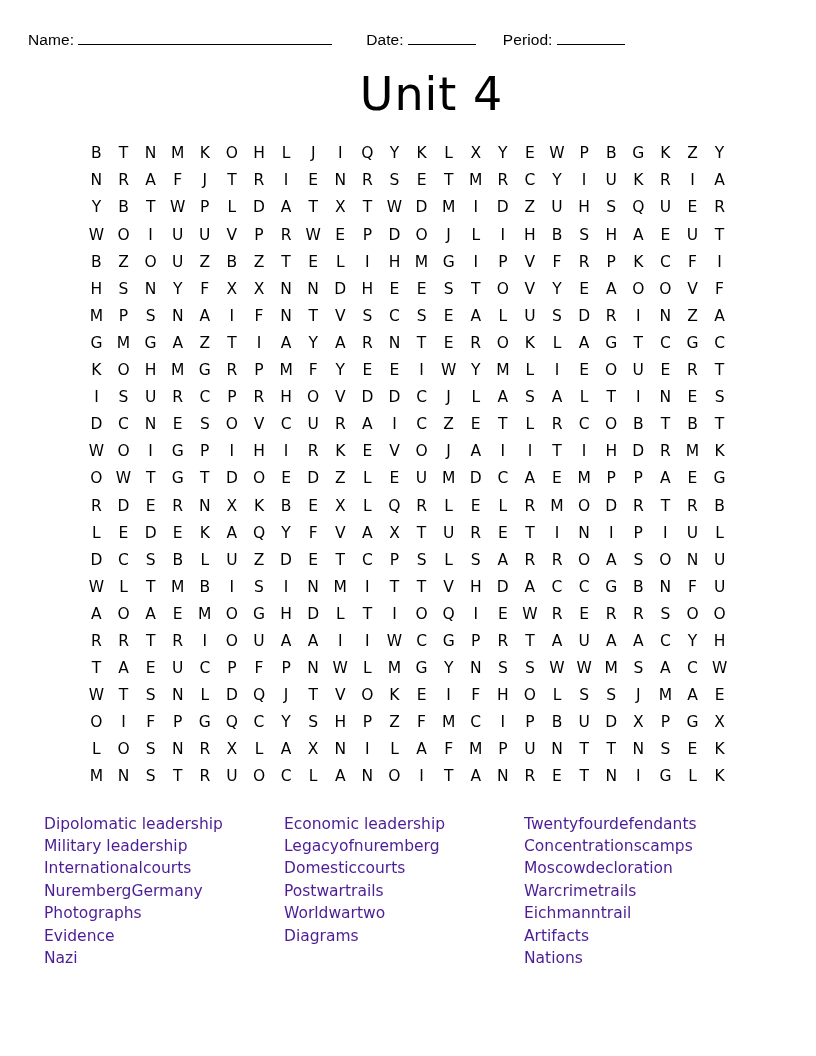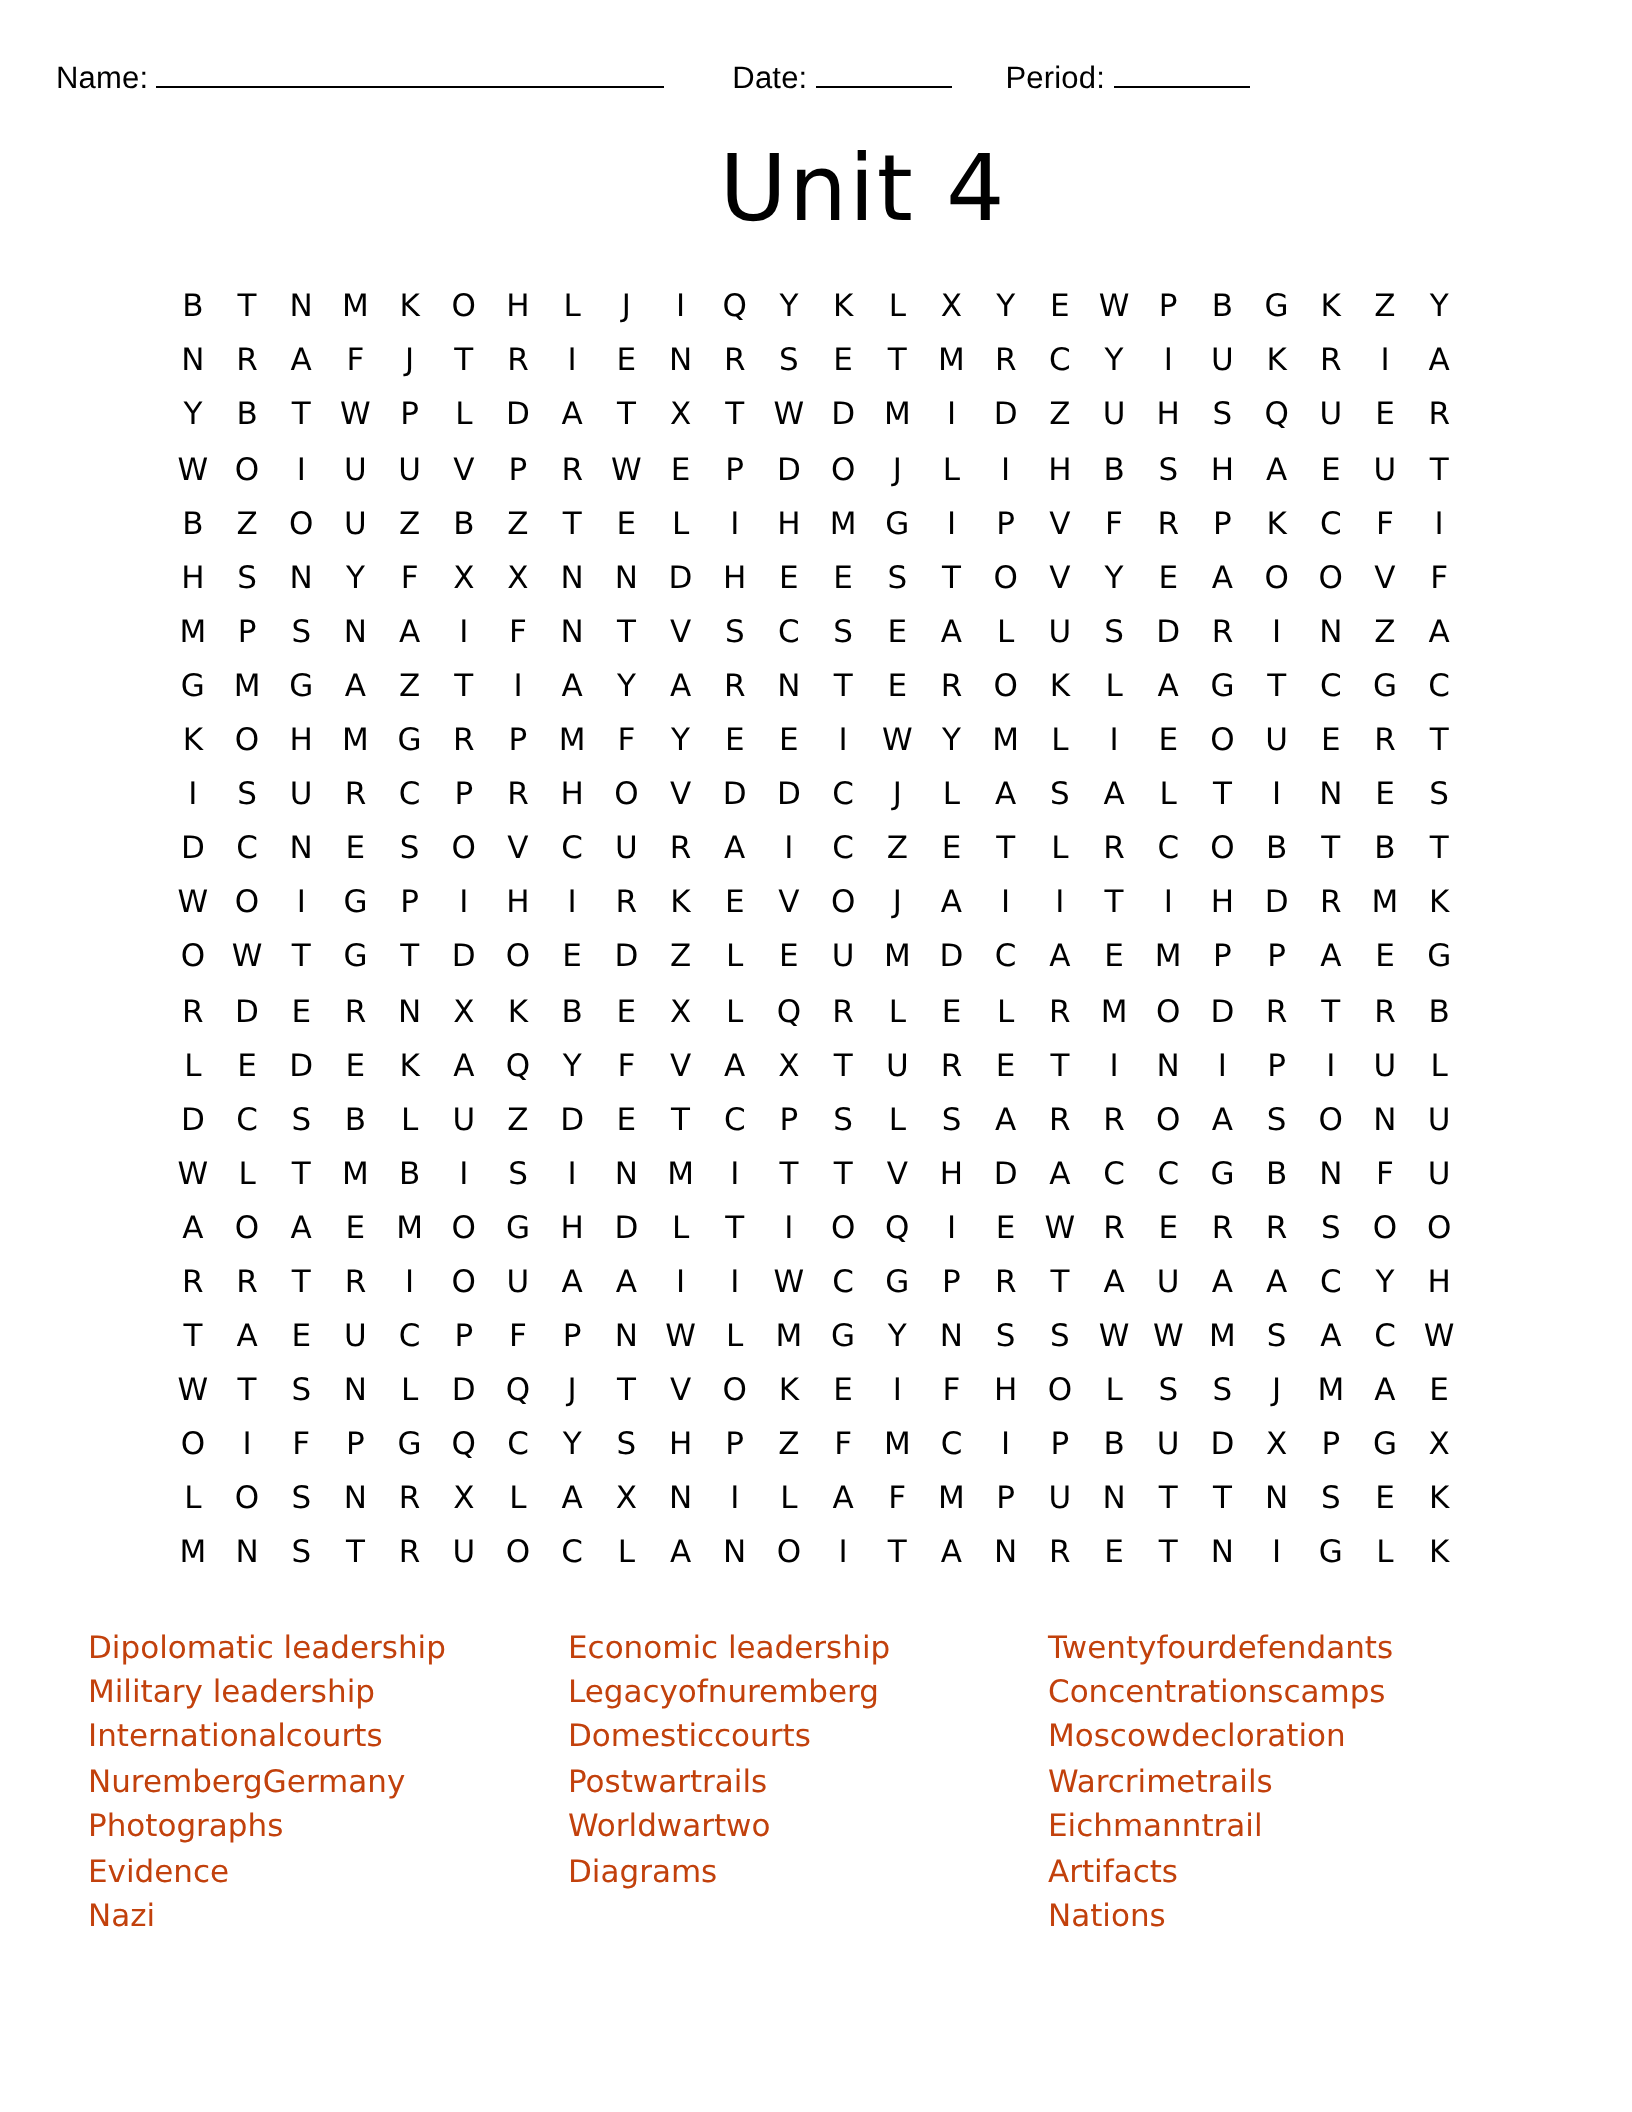--- a/index.html
+++ b/index.html
@@ -93,21 +93,21 @@
     flex-direction: column;
   }
   .col-1 { width: 240px; }
   .col-2 { width: 240px; }
   .col-3 { width: 250px; }
   .word {
     font-family: "DejaVu Sans", sans-serif;
     font-size: 15.5px;
     line-height: 22.4px;
     white-space: nowrap;
-    color: #c2410c;
+    color: #4c1d95;
   }
 </style>
 </head>
 <body>
 
 <div class="header-row">
   <span class="field">
     <span class="field-label">Name:</span>
     <span class="field-rule rule-name"></span>
   </span>

